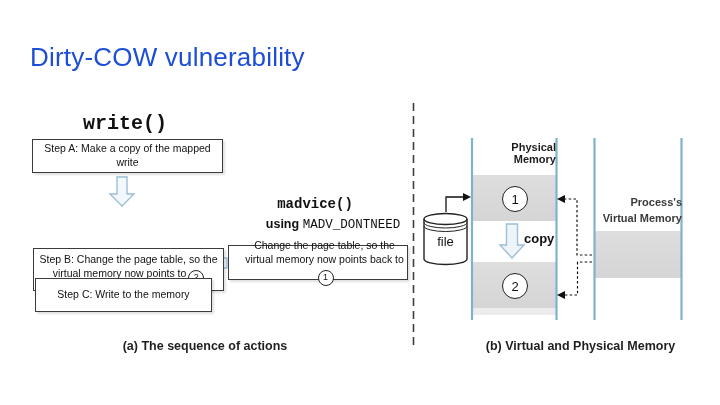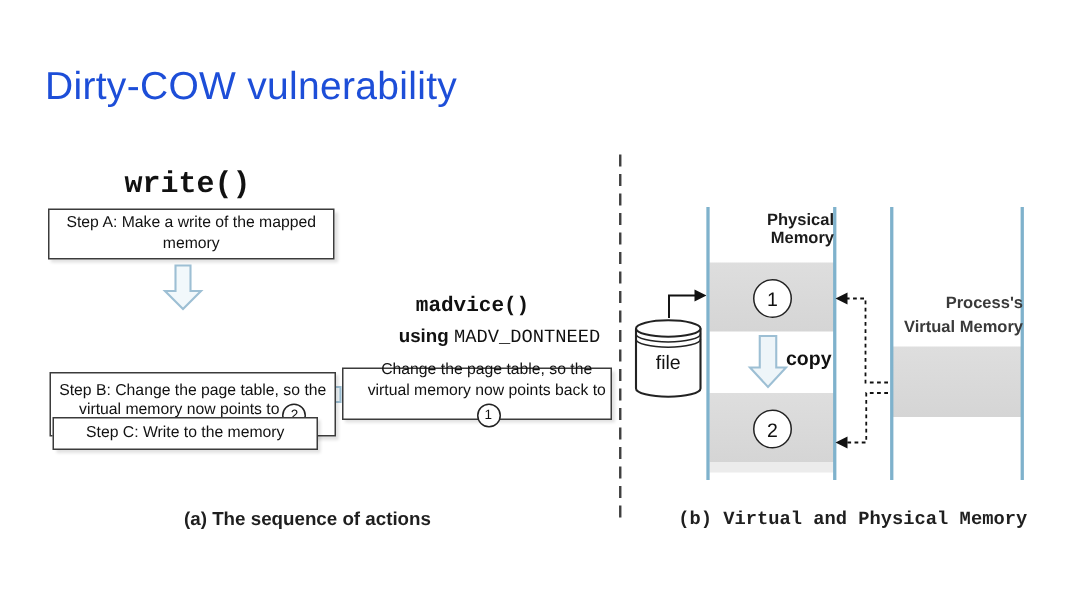--- a/index.html
+++ b/index.html
@@ -11,28 +11,28 @@
   .write-call{left:55px;top:112px;width:140px;text-align:center;font-size:20px;color:#111;}
   .madvice-call{left:240px;top:196px;width:150px;text-align:center;font-size:14px;color:#111;}
   .using-line{left:225px;top:217px;width:216px;text-align:center;font-size:12.5px;color:#111;}
   .using-word{font-weight:600;}
   .madv-flag{font-family:"Liberation Mono","DejaVu Sans Mono",monospace;font-weight:normal;font-size:12.5px;}
   .box{background:#fff;border:1px solid #3b3b3b;box-shadow:2px 2px 2px rgba(0,0,0,0.12);
        display:flex;align-items:center;justify-content:center;text-align:center;
        font-size:10.5px;line-height:1.3;color:#111;padding:1px 3px;box-sizing:border-box;}
   .box-step-a{left:32px;top:139px;width:191px;height:34px;}
   .box-step-b{left:33px;top:208px;width:191px;height:43px;margin-top:40px;}
-  .box-step-c{left:35px;top:278px;width:177px;height:22px;}
+  .box-step-c{left:35px;top:278px;width:177px;height:34px;}
   .box-madvice{left:228px;top:245px;width:180px;height:35px;padding-left:16px;}
   .circle-ref{display:inline-flex;align-items:center;justify-content:center;
               width:14px;height:14px;border:1.2px solid #222;border-radius:50%;
               font-size:9px;background:#fff;vertical-align:-3px;margin-left:2px;}
   .caption{font-size:12.5px;font-weight:600;color:#1f1f1f;text-align:center;}
   .caption-a{left:85px;top:339px;width:240px;}
-  .caption-b{left:446px;top:339px;width:245px;font-family:Liberation Mono, monospace;}
+  .caption-b{left:458px;top:339px;width:245px;}
   .mem-block{background:linear-gradient(#dedede,#d5d5d5);}
   .blk-1{left:473px;top:175px;width:83px;height:46px;}
   .blk-2{left:473px;top:262px;width:83px;height:46px;}
   .blk-strip{left:473px;top:308px;width:83px;height:7px;background:#ececec;}
   .blk-virtual{left:595px;top:231px;width:86px;height:47px;}
   .circle-num{display:flex;align-items:center;justify-content:center;width:24px;height:24px;
               border:1.4px solid #222;border-radius:50%;background:#fff;font-size:13px;color:#111;}
   .circ-1{left:502px;top:186px;}
   .circ-2{left:502px;top:273px;}
   .col-title{font-size:11px;font-weight:600;color:#1c1c1c;text-align:right;}
@@ -93,21 +93,21 @@
       <polyline points="592,262 577.5,262 577.5,295 562,295" fill="none" stroke="#111" stroke-width="1.2" stroke-dasharray="2.5 2.3"></polyline>
       <polygon points="565,291 557,295 565,299" fill="#111"></polygon>
     </g>
   </svg>
 
   <div class="abs page-title layer-text">Dirty-COW vulnerability</div>
 
   <div class="abs write-call mono layer-text">write()</div>
 
   <div class="abs box box-step-a layer-text">
-    <span>Step A: Make a write of the mapped memory</span>
+    <span>Step A: Make a copy of the mapped write</span>
   </div>
 
   <div class="abs box box-step-b layer-text">
     <span><span>Step B: Change the page table, so the virtual memory now points to</span><span class="circle-ref">2</span></span>
   </div>
 
   <div class="abs box box-step-c layer-text">
     <span>Step C: Write to the memory</span>
   </div>
 

